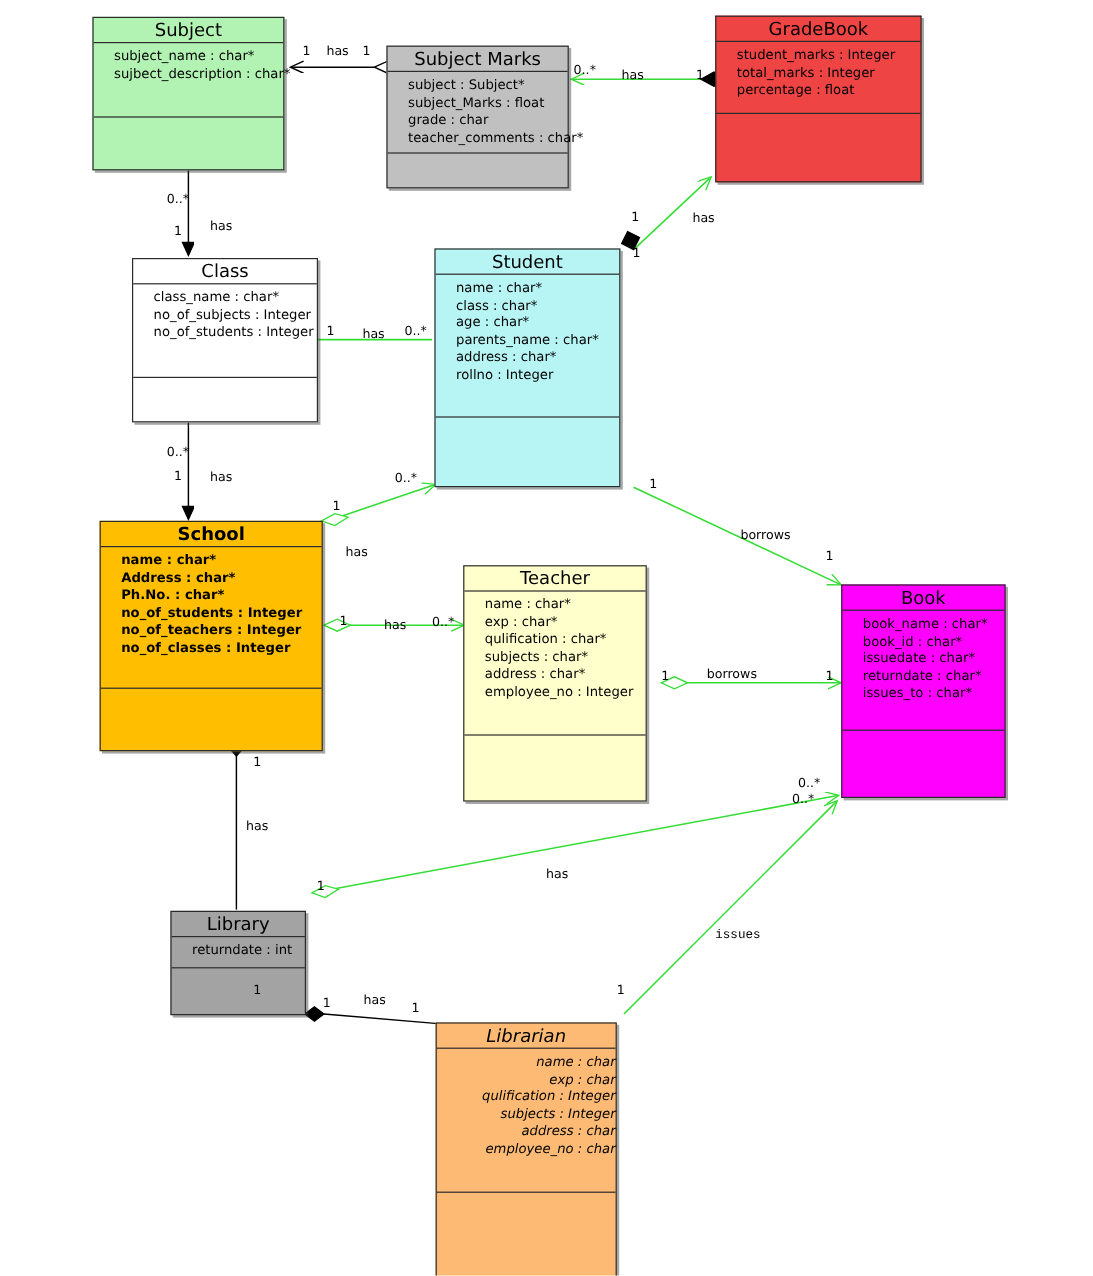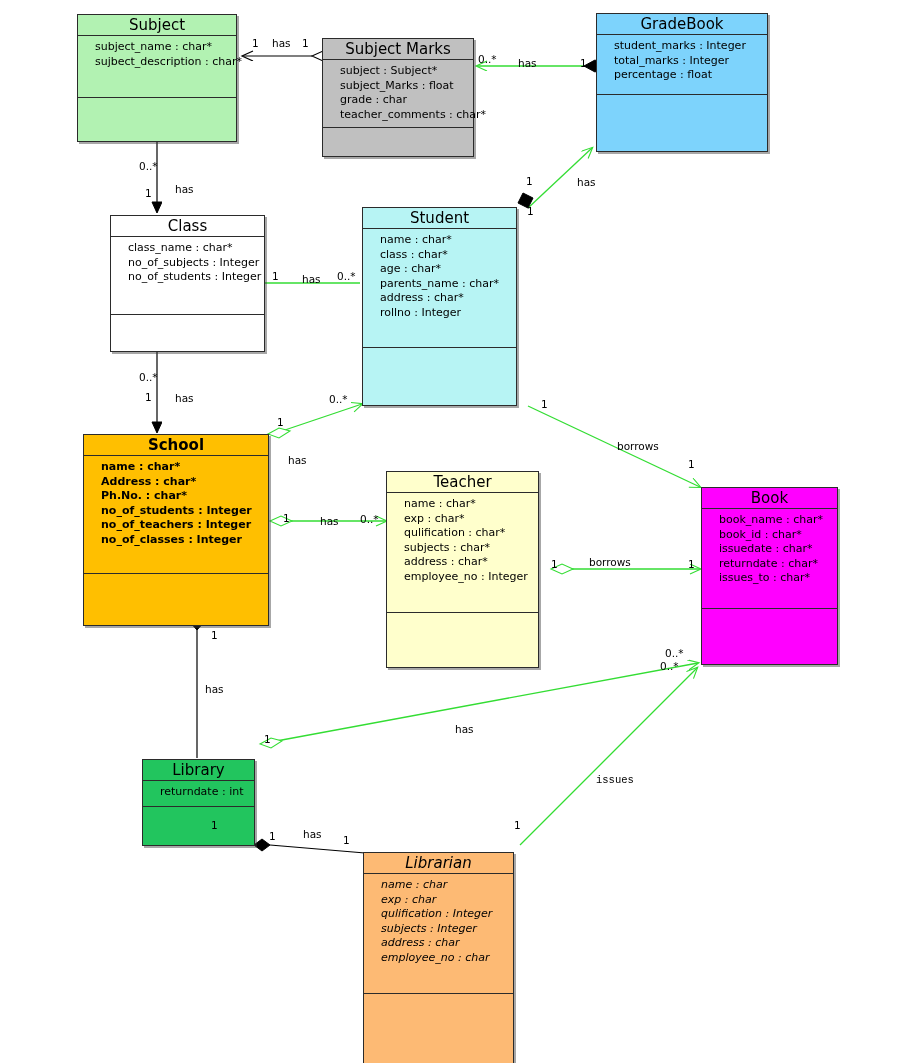--- a/index.html
+++ b/index.html
@@ -163,21 +163,21 @@
     <div class="title">Subject Marks</div>
     <div class="attrs" style="height:68px;">
       <div class="row">subject : Subject*</div>
       <div class="row">subject_Marks : float</div>
       <div class="row">grade : char</div>
       <div class="row">teacher_comments : char*</div>
     </div>
     <div class="ops"></div>
   </div>
 
-  <div class="uml" style="left:596px;top:13px;width:172px;height:139px;background:#7dd3fc;">
+  <div class="uml" style="left:596px;top:13px;width:172px;height:139px;background:#ef4444;">
     <div class="title">GradeBook</div>
     <div class="attrs" style="height:60px;">
       <div class="row">student_marks : Integer</div>
       <div class="row">total_marks : Integer</div>
       <div class="row">percentage : float</div>
     </div>
     <div class="ops"></div>
   </div>
 
   <div class="uml" style="left:110px;top:215px;width:155px;height:137px;background:#ffffff;">
@@ -234,31 +234,31 @@
     <div class="attrs" style="height:100px;">
       <div class="row">book_name : char*</div>
       <div class="row">book_id : char*</div>
       <div class="row">issuedate : char*</div>
       <div class="row">returndate : char*</div>
       <div class="row">issues_to : char*</div>
     </div>
     <div class="ops"></div>
   </div>
 
-  <div class="uml" style="left:142px;top:759px;width:113px;height:87px;background:#22c55e;">
+  <div class="uml" style="left:142px;top:759px;width:113px;height:87px;background:#a3a3a3;">
     <div class="title">Library</div>
     <div class="attrs" style="height:26px;">
       <div class="row">returndate : int</div>
     </div>
     <div class="ops"></div>
   </div>
 
   <div class="uml" style="left:363px;top:852px;width:151px;height:231px;background:#fdba74;font-style:italic;">
     <div class="title">Librarian</div>
-    <div class="attrs" style="height:120px;">
+    <div class="attrs" style="height:120px;text-align:right;">
       <div class="row">name : char</div>
       <div class="row">exp : char</div>
       <div class="row">qulification : Integer</div>
       <div class="row">subjects : Integer</div>
       <div class="row">address : char</div>
       <div class="row">employee_no : char</div>
     </div>
     <div class="ops"></div>
   </div>
 

